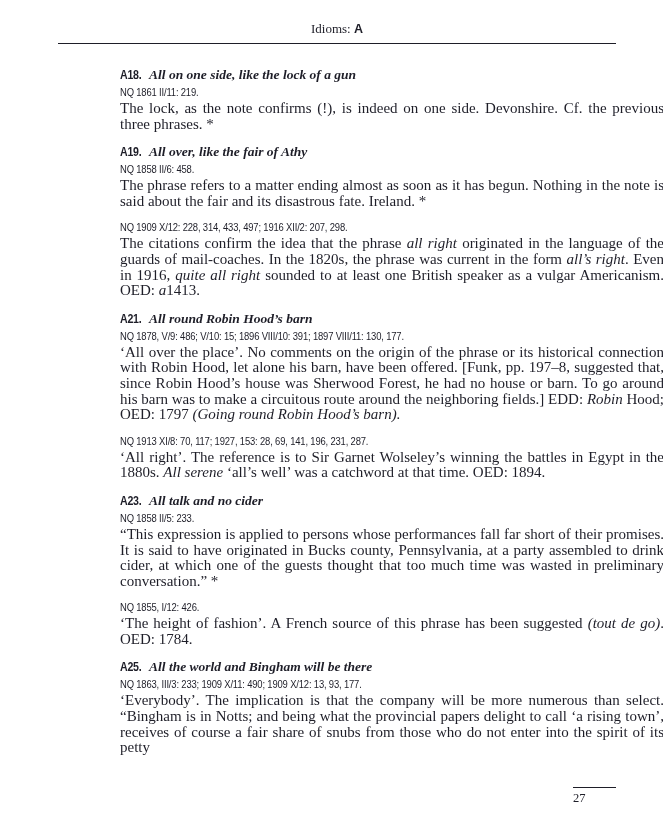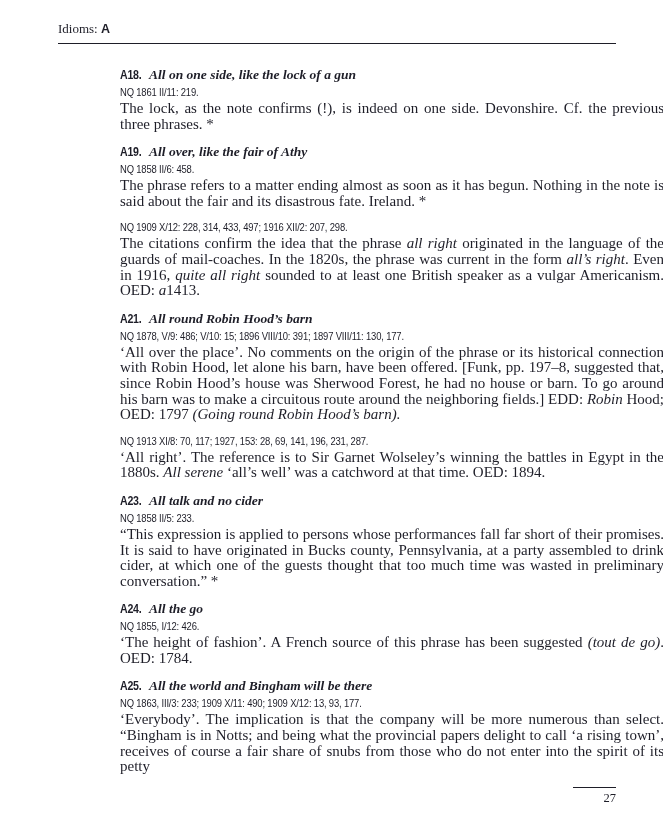--- a/index.html
+++ b/index.html
@@ -12,21 +12,21 @@
     background: #ffffff;
     font-family: "Liberation Serif", serif;
     color: var(--ink);
     overflow: hidden;
   }
   .running-head {
     position: absolute;
     top: 21px;
     left: 58px;
     right: 47px;
-    text-align: left;
+    text-align: center;
     font-size: 13px;
     line-height: 16px;
   }
   .running-head .section-letter {
     font-family: "Liberation Sans", sans-serif;
     font-weight: bold;
     font-size: 12.5px;
   }
   .head-rule {
     position: absolute;
@@ -76,21 +76,21 @@
     font-size: 15px;
     line-height: 15.6px;
     text-align: justify;
   }
   .body-text .i { font-style: italic; }
   .page-footer {
     position: absolute;
     right: 47px;
     bottom: 24px;
     width: 43px;
-    text-align: right;
+    text-align: left;
   }
   .foot-rule { border-top: 1.4px solid var(--ink); }
   .page-number {
     font-size: 12.5px;
     line-height: 15px;
     padding-top: 3px;
   }
 </style>
 </head>
 <body>
@@ -143,24 +143,20 @@
     <article class="entry">
       <h2 class="entry-head">
         <span class="entry-id">A23.</span>
         <span class="entry-title">All talk and no cider</span>
       </h2>
       <div class="citation">NQ 1858 II/5: 233.</div>
       <p class="body-text"><span>“This expression is applied to persons whose performances fall far short of their promises. It is said to have originated in Bucks county, Pennsylvania, at a party assembled to drink cider, at which one of the guests thought that too much time was wasted in preliminary conversation.” *</span></p>
     </article>
 
     <article class="entry">
-      <h2 class="entry-head">
-        <span class="entry-id">A24.</span>
-        <span class="entry-title">All the go</span>
-      </h2>
       <div class="citation">NQ 1855, I/12: 426.</div>
       <p class="body-text"><span>‘The height of fashion’. A French source of this phrase has been suggested </span><span class="i">(tout de go)</span><span>. OED: 1784.</span></p>
     </article>
 
     <article class="entry">
       <h2 class="entry-head">
         <span class="entry-id">A25.</span>
         <span class="entry-title">All the world and Bingham will be there</span>
       </h2>
       <div class="citation">NQ 1863, III/3: 233; 1909 X/11: 490; 1909 X/12: 13, 93, 177.</div>

